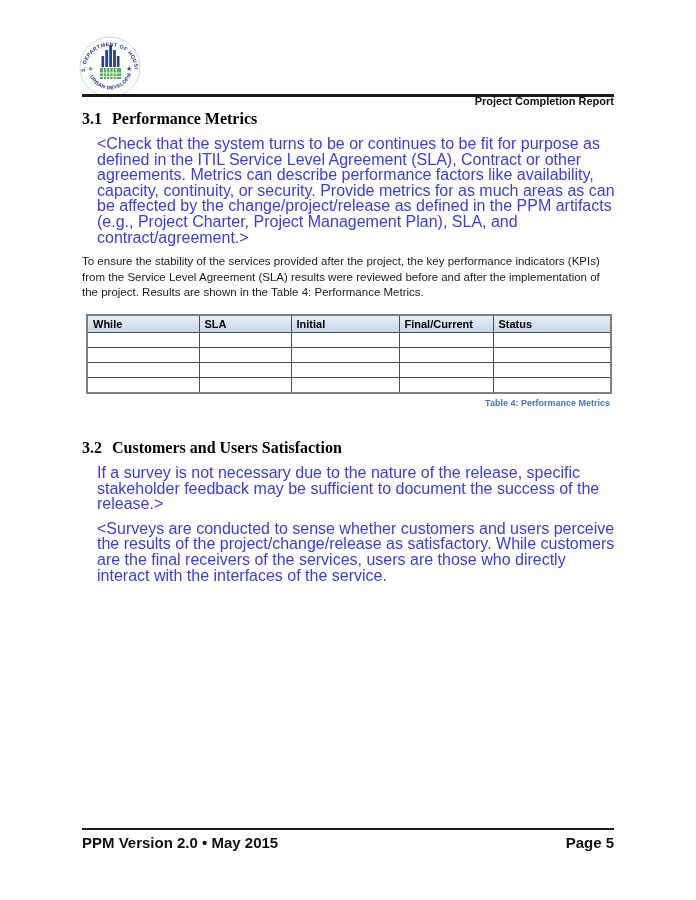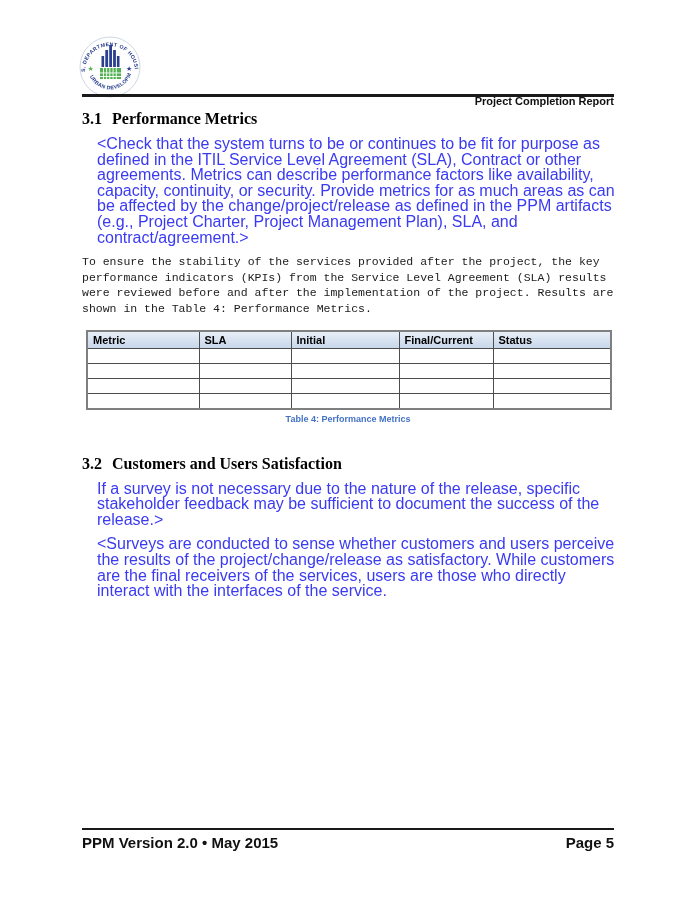--- a/index.html
+++ b/index.html
@@ -52,21 +52,20 @@
     color: #3a3af2;
     font-size: 16px;
     line-height: 15.6px;
     margin: 0 0 9px 15px;
   }
   p.body-text {
     font-size: 11.5px;
     line-height: 15.6px;
     margin: 0 0 13px 0;
     color: #1b1b1b;
-    font-family: Liberation Mono, monospace;
   }
   
   table.metrics {
     border-collapse: collapse;
     margin-left: 4px;
     width: 524px;
     table-layout: fixed;
     border: 2px solid #7f7f7f;
   }
   table.metrics th, table.metrics td {
@@ -80,21 +79,21 @@
   }
   table.metrics th {
     height: 18px;
     font-weight: bold;
     color: #000;
     background: linear-gradient(180deg, #e7eef7 0%, #c8d6ea 100%);
   }
   table.metrics td { height: 15px; background: #ffffff; }
   .table-caption {
     margin-top: 4px;
-    text-align: center;
+    text-align: right;
     font-size: 9px;
     font-weight: bold;
     color: #4472c4;
     width: 524px;
     margin-left: 4px;
   }
   .sec-gap { height: 30px; }
   
   .footer-rule {
     position: absolute;
@@ -164,21 +163,21 @@
     <table class="metrics">
       <colgroup>
         <col style="width:112px">
           <col style="width:92px">
           <col style="width:108px">
           <col style="width:94px">
           <col style="width:118px">
       </colgroup>
       <thead>
         <tr>
-          <th>Metric</th>
+          <th>While</th>
           <th>SLA</th>
           <th>Initial</th>
           <th>Final/Current</th>
           <th>Status</th>
         </tr>
       </thead>
       <tbody>
           <tr>
             <td></td>
             <td></td>

